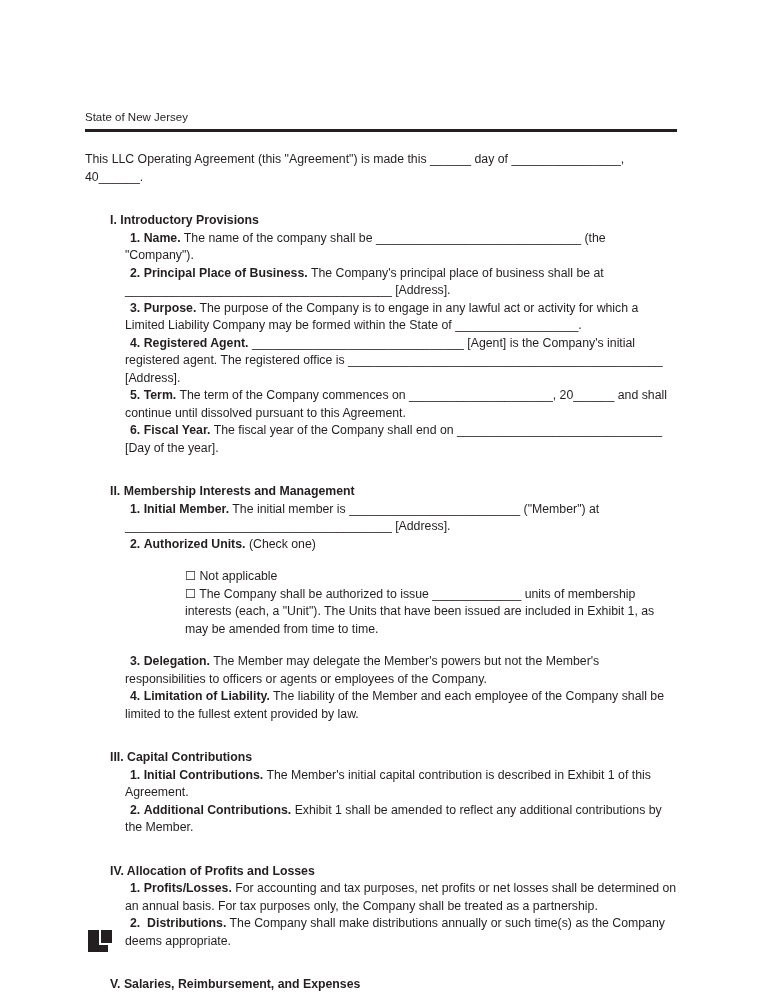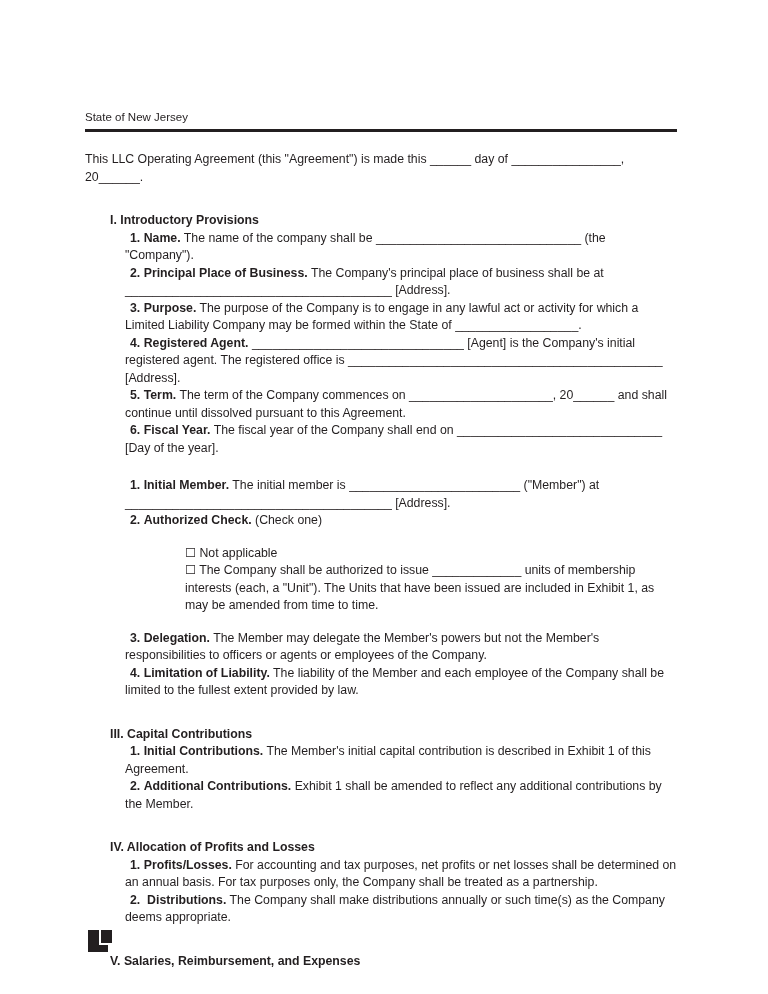--- a/index.html
+++ b/index.html
@@ -126,21 +126,21 @@
 <body>
 
 <div class="page">
   <div class="content">
 
     <div class="state-line">State of New Jersey</div>
 
     <div class="title-rule"></div>
 
     <div class="intro">
-      <span>This LLC Operating Agreement (this "Agreement") is made this </span><span class="blank">______</span><span> day of </span><span class="blank">________________</span><span>,</span><br><span>20</span><span class="blank">______</span><span>.</span>
+      <span>This LLC Operating Agreement (this "Agreement") is made this </span><span class="blank">______</span><span> day of </span><span class="blank">________________</span><span>,</span><br><span>40</span><span class="blank">______</span><span>.</span>
     </div>
 
     <div class="section">
       <div class="sec-head">I. Introductory Provisions</div>
 
       <div class="item-wrap">
         <b class="num">1.</b>
         <b>Name.</b><span> The name of the company shall be </span><span class="blank">______________________________</span><span> (the "Company").</span>
       </div>
 
@@ -164,29 +164,30 @@
         <b>Term.</b><span> The term of the Company commences on </span><span class="blank">_____________________</span><span>, 20</span><span class="blank">______</span><span> and shall continue until dissolved pursuant to this Agreement.</span>
       </div>
 
       <div class="item-wrap">
         <b class="num">6.</b>
         <b>Fiscal Year.</b><span> The fiscal year of the Company shall end on </span><span class="blank">______________________________</span><span> [Day of the year].</span>
       </div>
     </div>
 
     <div class="section">
+      <div class="sec-head">II. Membership Interests and Management</div>
 
       <div class="item-wrap">
         <b class="num">1.</b>
         <b>Initial Member.</b><span> The initial member is </span><span class="blank">_________________________</span><span> ("Member") at </span><br><span class="blank">_______________________________________</span><span> [Address].</span>
       </div>
 
       <div class="item-wrap">
         <b class="num">2.</b>
-        <b>Authorized Check.</b><span> (Check one)</span>
+        <b>Authorized Units.</b><span> (Check one)</span>
       </div>
 
       <div class="checks">
         <div class="check-row">
           <span class="cbox">☐</span>
           <span>Not applicable</span>
         </div>
         <div class="check-row">
           <span class="cbox">☐</span>
           <span>The Company shall be authorized to issue </span><span class="blank">_____________</span><span> units of membership interests (each, a "Unit"). The Units that have been issued are included in Exhibit 1, as may be amended from time to time.</span>

